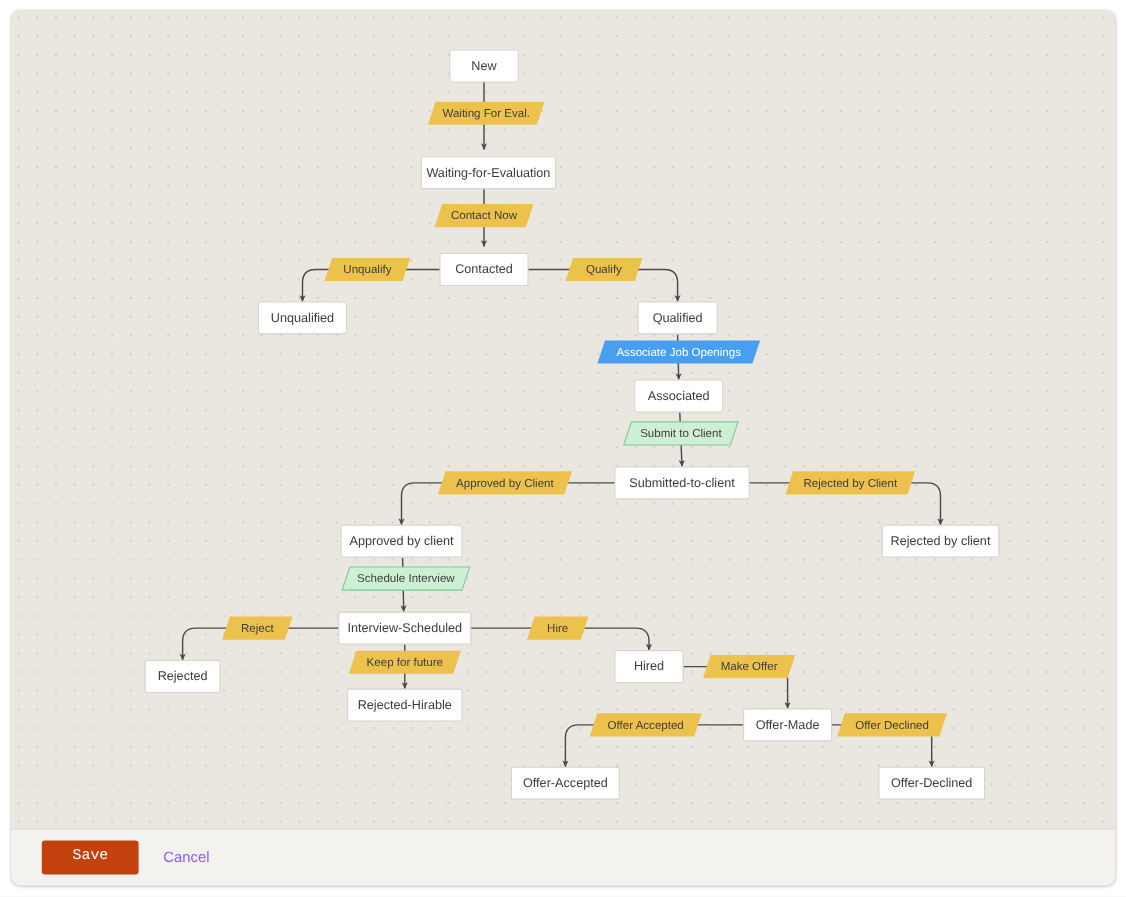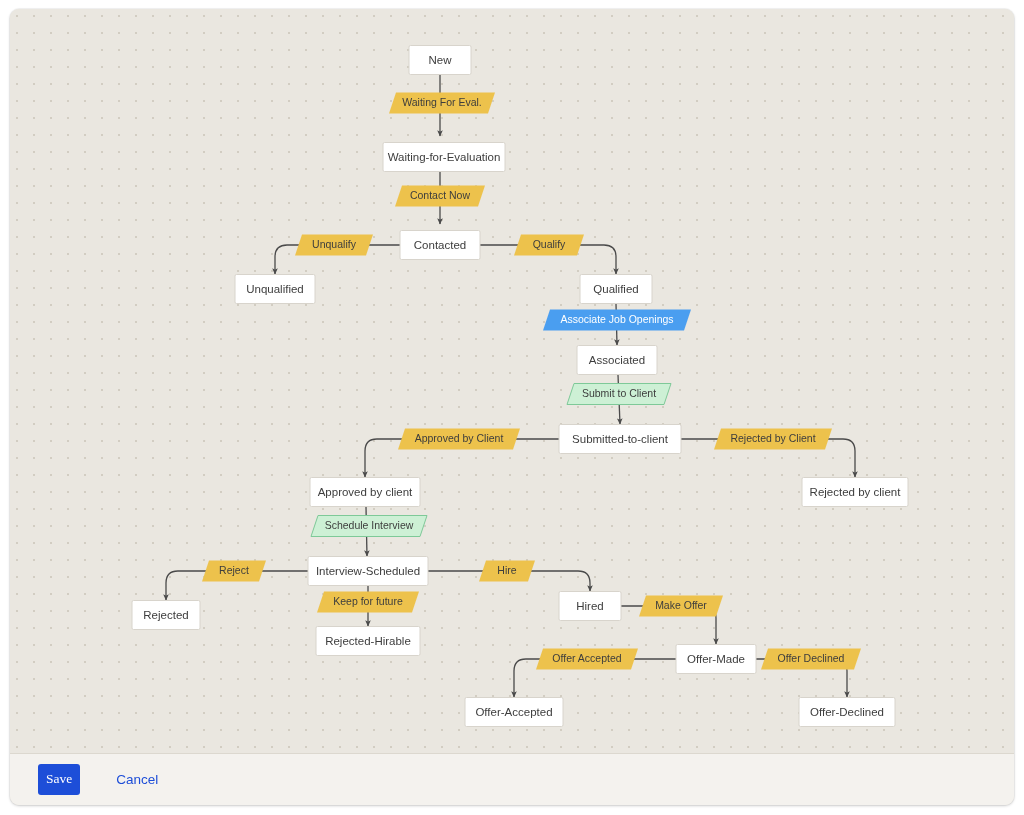--- a/index.html
+++ b/index.html
@@ -50,34 +50,34 @@
     width: 1004px;
     height: 52px;
     background: #f4f2ee;
     border-top: 1px solid #dcd8cf;
     display: flex;
     align-items: center;
     padding-left: 28px;
     box-sizing: border-box;
   }
   #save-button {
-    background: #1d4ed8;
+    background: #c2410c;
     color: #ffffff;
     border: none;
     border-radius: 3px;
-    font-family: Liberation Serif, serif;
+    font-family: Liberation Mono, monospace;
     font-size: 13.5px;
-    padding: 8px 8px;
+    padding: 8px 28px;
     cursor: pointer;
     line-height: 1.1;
   }
   #cancel-link {
-    color: #1d4ed8;
+    color: #8b5cf6;
     font-size: 13.5px;
-    margin-left: 36px;
+    margin-left: 22px;
     cursor: pointer;
     text-decoration: none;
   }
   
   .node-box {
     fill: #ffffff;
     stroke: #d8d4cc;
     stroke-width: 1;
   }
   .node-label {

